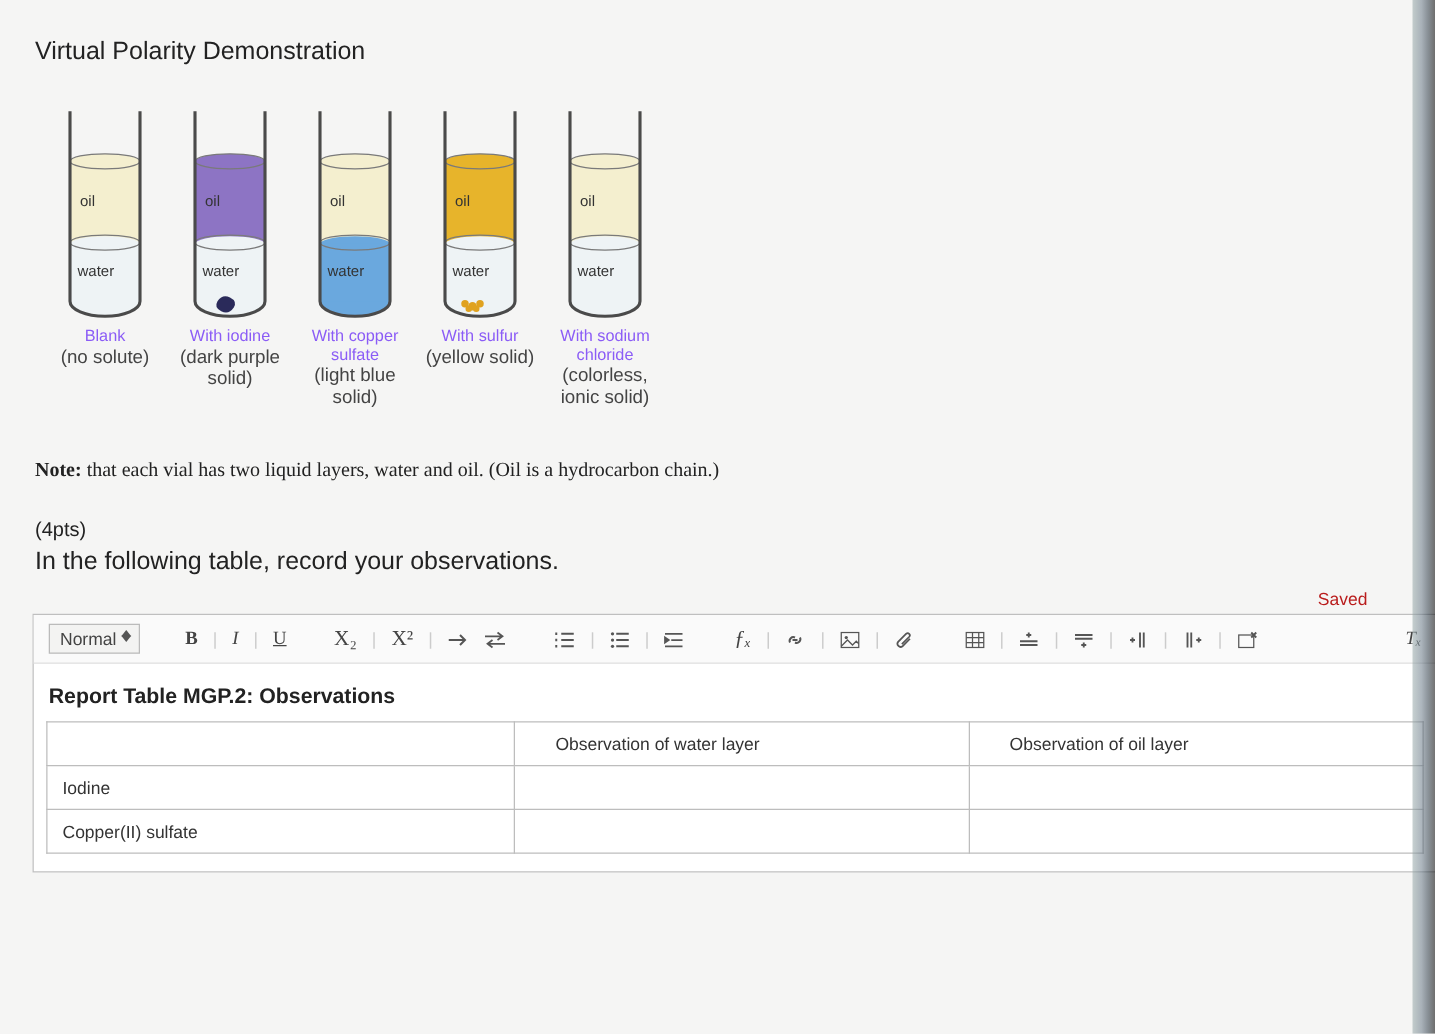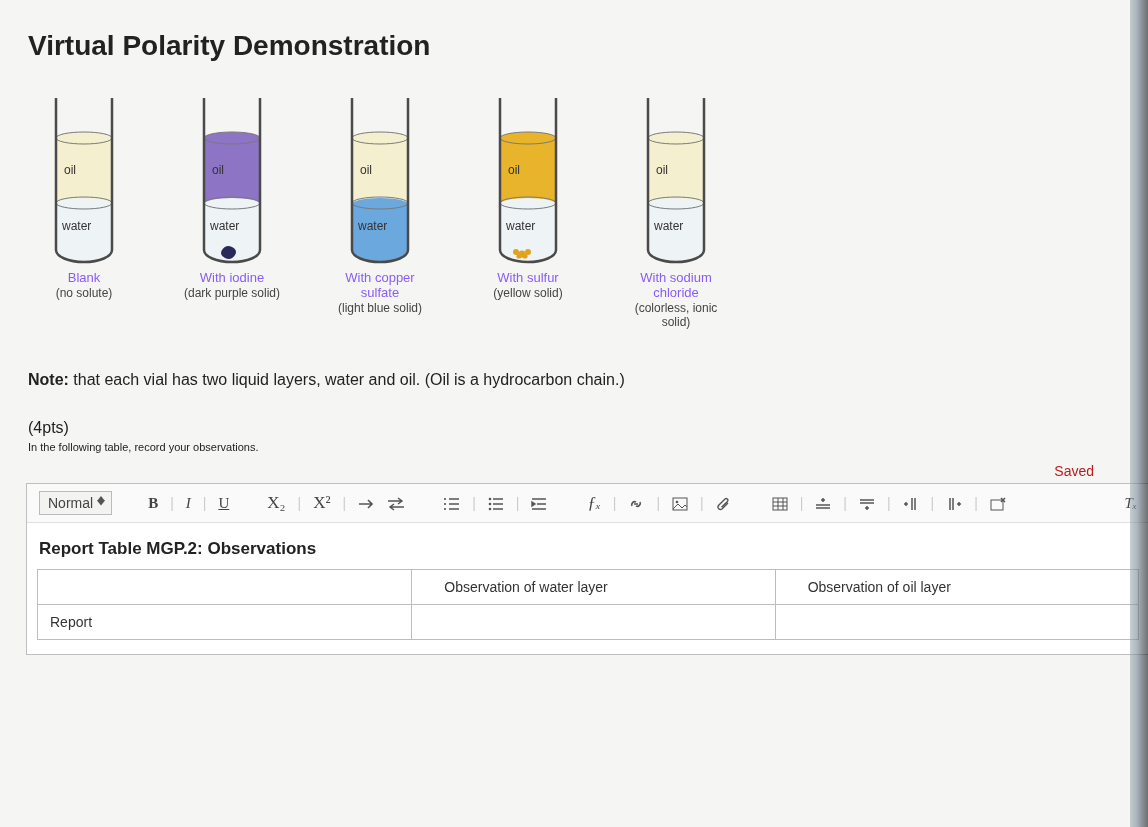--- a/index.html
+++ b/index.html
@@ -18,56 +18,56 @@
     position: relative;
   }
   .right-bar {
     position: absolute;
     top: 0; right: 0;
     width: 18px; height: 827px;
     background: linear-gradient(to right, #9aa, #6a7a88 40%, #2c3a46 70%, #000 100%);
     opacity: .55;
   }
   h2.title {
-    font-size: 28px;
+    font-size: 20px;
     margin: 10px 0 30px 2px;
-    font-weight: bold;
+    font-weight: normal;
   }
   .vials {
     display: flex;
-    gap: 48px;
     padding: 0 8px;
     align-items: flex-start;
   }
   .vial-block {
     width: 100px;
     text-align: center;
     font-size: 12px;
     color: #333;
   }
   .vial-block .title1 {
     margin-top: 0;
     font-size: 13px;
     color: #8b5cf6;
   }
   .vial-block .title2 {
-    font-size: 12px;
+    font-size: 15px;
     color: #444;
     margin-top: 1px;
   }
   svg.vial { display:block; margin: 0 auto; }
   .layer-label { font-family: Arial; font-size: 12px; fill:#333; }
   .vial-stroke { fill:none; stroke:#4a4a4a; stroke-width:2.5; }
   .liquid-edge { stroke:#7a7a7a; stroke-width:1; fill:none;}
   .note {
     margin: 42px 0 30px 2px;
     font-size: 16px;
+    font-family: Liberation Serif, serif;
   }
   .pts { font-size: 16px; margin: 0 0 4px 2px; }
-  .instr { font-size: 11px; margin: 0 0 10px 2px; }
+  .instr { font-size: 20px; margin: 0 0 10px 2px; }
   .saved {
     text-align: right;
     font-size: 14px;
     padding-right: 28px;
     color: #b91c1c;
   }
   .editor {
     border: 1px solid #bfbfbf;
     margin-top: 4px;
     background: #fff;
@@ -385,21 +385,26 @@
           </colgroup>
         <thead>
           <tr>
             <th></th>
             <th>Observation of water layer</th>
             <th>Observation of oil layer</th>
           </tr>
         </thead>
         <tbody id="report-body">
             <tr>
-              <td>Report</td>
+              <td>Iodine</td>
+              <td></td>
+              <td></td>
+            </tr>
+            <tr>
+              <td>Copper(II) sulfate</td>
               <td></td>
               <td></td>
             </tr>
           </tbody>
       </table>
     </div>
   </div>
 </div>
 
 <div class="right-bar"></div>

